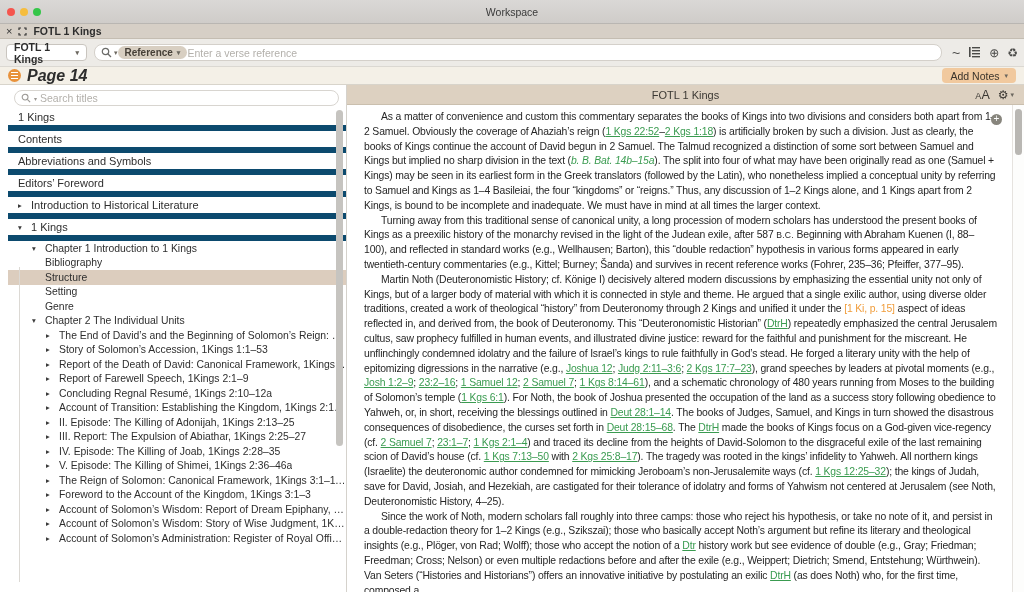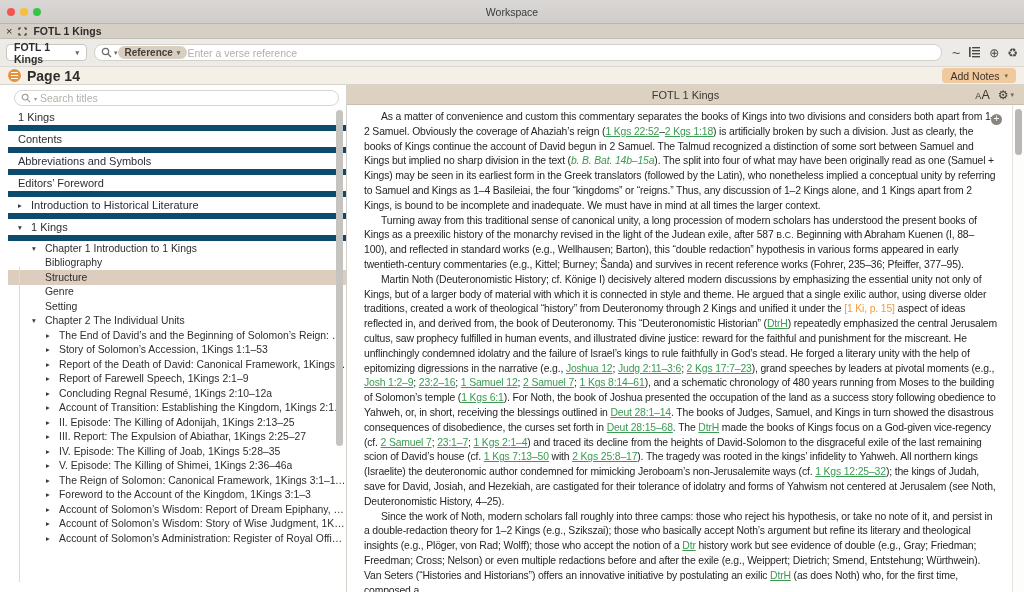--- a/index.html
+++ b/index.html
@@ -28,21 +28,21 @@
   .placeholder { font-size:10.5px; color:#b3b0ab; }
   .tool-icons { display:flex; align-items:center; gap:8px; margin-left:10px; color:#4a4a48; }
   .tool-icons .tico { font-size:12px; line-height:12px; cursor:pointer; }
   .tico-tilde { font-size:14px !important; }
 
   
   .pagebar { height:18px; background:#f4f0e7; border-bottom:1px solid #d8d4cb; display:flex; align-items:center; padding:0 8px; }
   .page-ico { width:13px; height:13px; border-radius:50%; background:#e8923c; position:relative; margin-right:6px; }
   .page-ico i { position:absolute; left:3px; right:3px; height:1px; background:#fff; }
   .page-ico i:nth-child(1){top:3px;} .page-ico i:nth-child(2){top:6px;} .page-ico i:nth-child(3){top:9px;}
-  .page-label { font-size:14px; font-weight:bold; color:#2d2d2d; }
+  .page-label { font-size:16px; font-weight:bold; color:#2d2d2d;font-style:italic; }
   .addnotes { margin-left:auto; background:#f1c99e; border-radius:4px; height:15px; display:flex; align-items:center; gap:5px; padding:0 8px; font-size:10.5px; color:#3a332b; cursor:pointer; }
 
   
   .main { display:flex; height:590px;padding-left:8px; }
   .sidebar { width:339px; border-right:1px solid #d5d2cc; background:#fff; position:relative; overflow:hidden; }
   .sb-searchwrap { padding:5px 7px 3px 6px; }
   .sb-search { height:16px; border:1px solid #d8d5d0; border-radius:8px; display:flex; align-items:center; gap:3px; padding:0 6px; }
   .sb-search .placeholder { font-size:10.5px; }
   .toc-list { position:relative; }
   .toc-row { display:flex; align-items:center; white-space:nowrap; overflow:hidden; cursor:pointer; }
@@ -191,24 +191,24 @@
           <span class="toc-arrow">▾</span>
           <span class="toc-label">Chapter 1 Introduction to 1 Kings</span>
         </div>
         <div class="toc-row tree" style="padding-left: 37px;">
           <span class="toc-label">Bibliography</span>
         </div>
         <div class="toc-row tree selected" style="padding-left: 37px;">
           <span class="toc-label">Structure</span>
         </div>
         <div class="toc-row tree" style="padding-left: 37px;">
+          <span class="toc-label">Setting</span>
+        </div>
+        <div class="toc-row tree" style="padding-left: 37px;">
           <span class="toc-label">Genre</span>
-        </div>
-        <div class="toc-row tree" style="padding-left: 37px;">
-          <span class="toc-label">Setting</span>
         </div>
         <div class="toc-row tree" style="padding-left: 24px;">
           <span class="toc-arrow">▾</span>
           <span class="toc-label">Chapter 2 The Individual Units</span>
         </div>
         <div class="toc-row tree" style="padding-left: 38px;">
           <span class="toc-arrow">▸</span>
           <span class="toc-label">The End of David’s and the Beginning of Solomon’s Reign: The Canonic…</span>
         </div>
         <div class="toc-row tree" style="padding-left: 38px;">
@@ -234,21 +234,21 @@
         <div class="toc-row tree" style="padding-left: 38px;">
           <span class="toc-arrow">▸</span>
           <span class="toc-label">II. Episode: The Killing of Adonijah, 1Kings 2:13–25</span>
         </div>
         <div class="toc-row tree" style="padding-left: 38px;">
           <span class="toc-arrow">▸</span>
           <span class="toc-label">III. Report: The Expulsion of Abiathar, 1Kings 2:25–27</span>
         </div>
         <div class="toc-row tree" style="padding-left: 38px;">
           <span class="toc-arrow">▸</span>
-          <span class="toc-label">IV. Episode: The Killing of Joab, 1Kings 5:28–35</span>
+          <span class="toc-label">IV. Episode: The Killing of Joab, 1Kings 2:28–35</span>
         </div>
         <div class="toc-row tree" style="padding-left: 38px;">
           <span class="toc-arrow">▸</span>
           <span class="toc-label">V. Episode: The Killing of Shimei, 1Kings 2:36–46a</span>
         </div>
         <div class="toc-row tree" style="padding-left: 38px;">
           <span class="toc-arrow">▸</span>
           <span class="toc-label">The Reign of Solomon: Canonical Framework, 1Kings 3:1–11:43</span>
         </div>
         <div class="toc-row tree" style="padding-left: 38px;">

